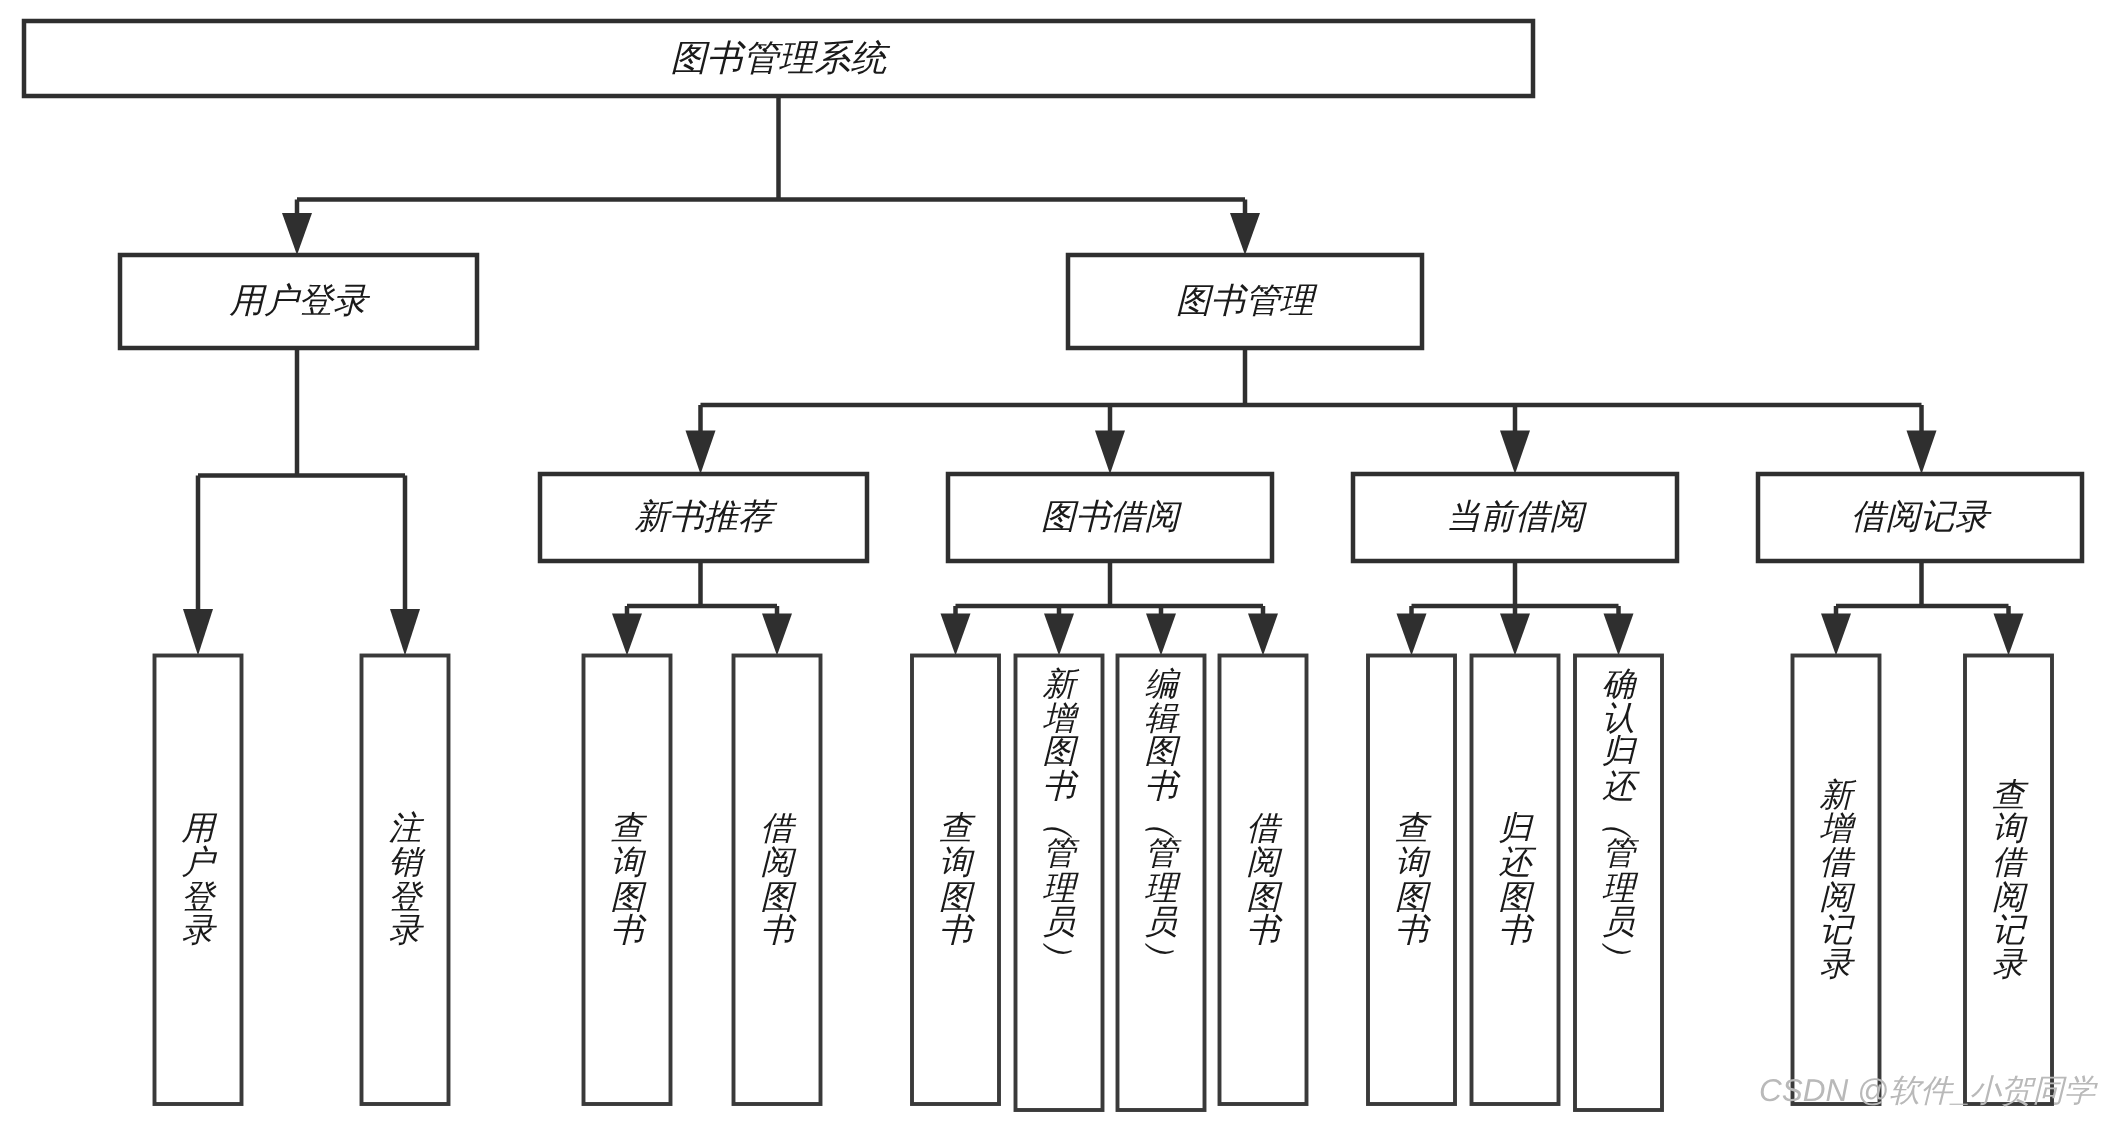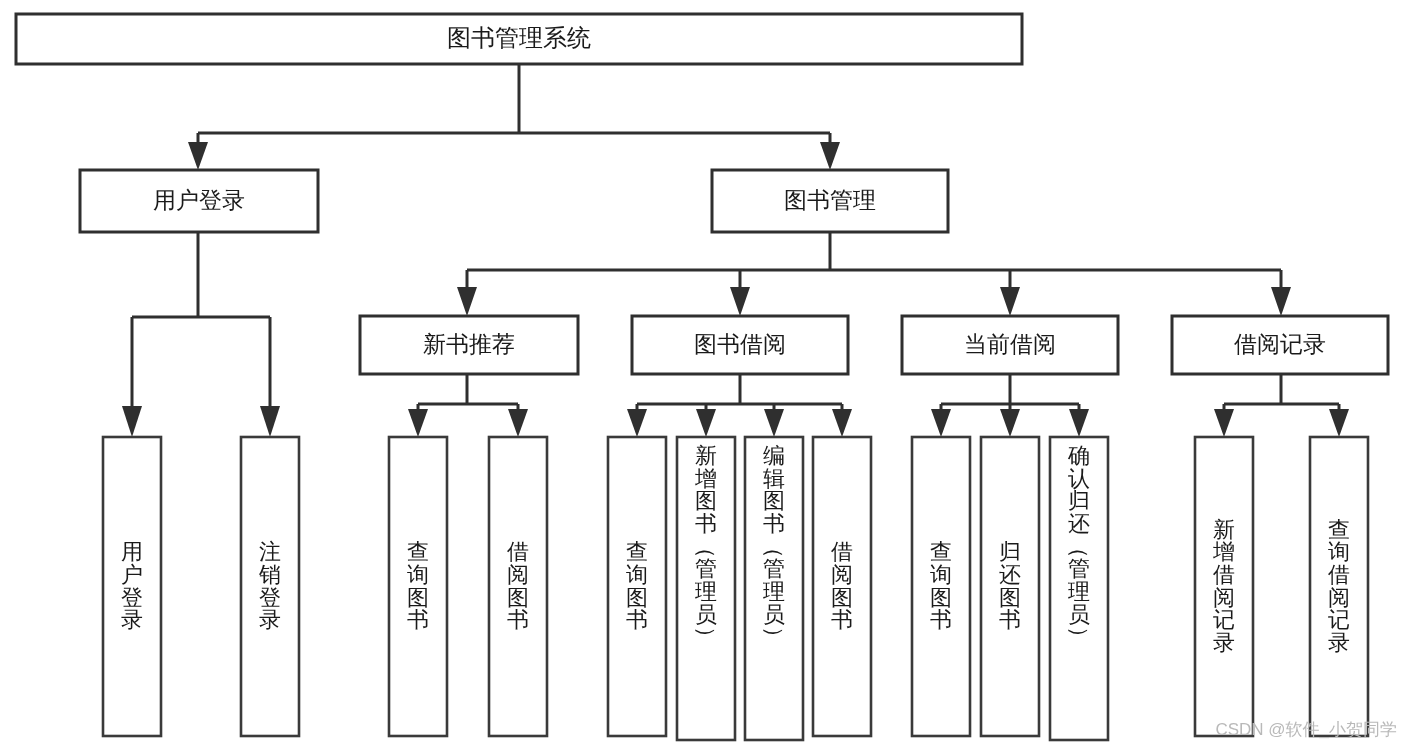--- a/index.html
+++ b/index.html
@@ -10,20 +10,21 @@
   }
   body {
     font-family: "Liberation Sans", "DejaVu Sans", sans-serif;
   }
   #diagram-root {
     position: relative;
     width: 1405px;
     height: 747px;
     background: #ffffff;
     overflow: hidden;
+    font-style: italic;
   }
   svg.diagram {
     display: block;
     width: 1405px;
     height: 747px;
   }
   .node-rect {
     fill: #ffffff;
     stroke: #2f2f2f;
     stroke-width: 3;
@@ -76,21 +77,21 @@
   }
   .vtext .rotchar {
     display: block;
     transform: rotate(90deg);
   }
   .watermark {
     position: absolute;
     right: 8px;
     bottom: 6px;
     font-family: "Liberation Sans", "DejaVu Sans", sans-serif;
-    font-size: 17px;
+    font-size: 21px;
     color: #b9b9b9;
     white-space: nowrap;
     pointer-events: none;
     text-align: center;
   }
 </style>
 </head>
 <body>
 
 <div id="diagram-root">

